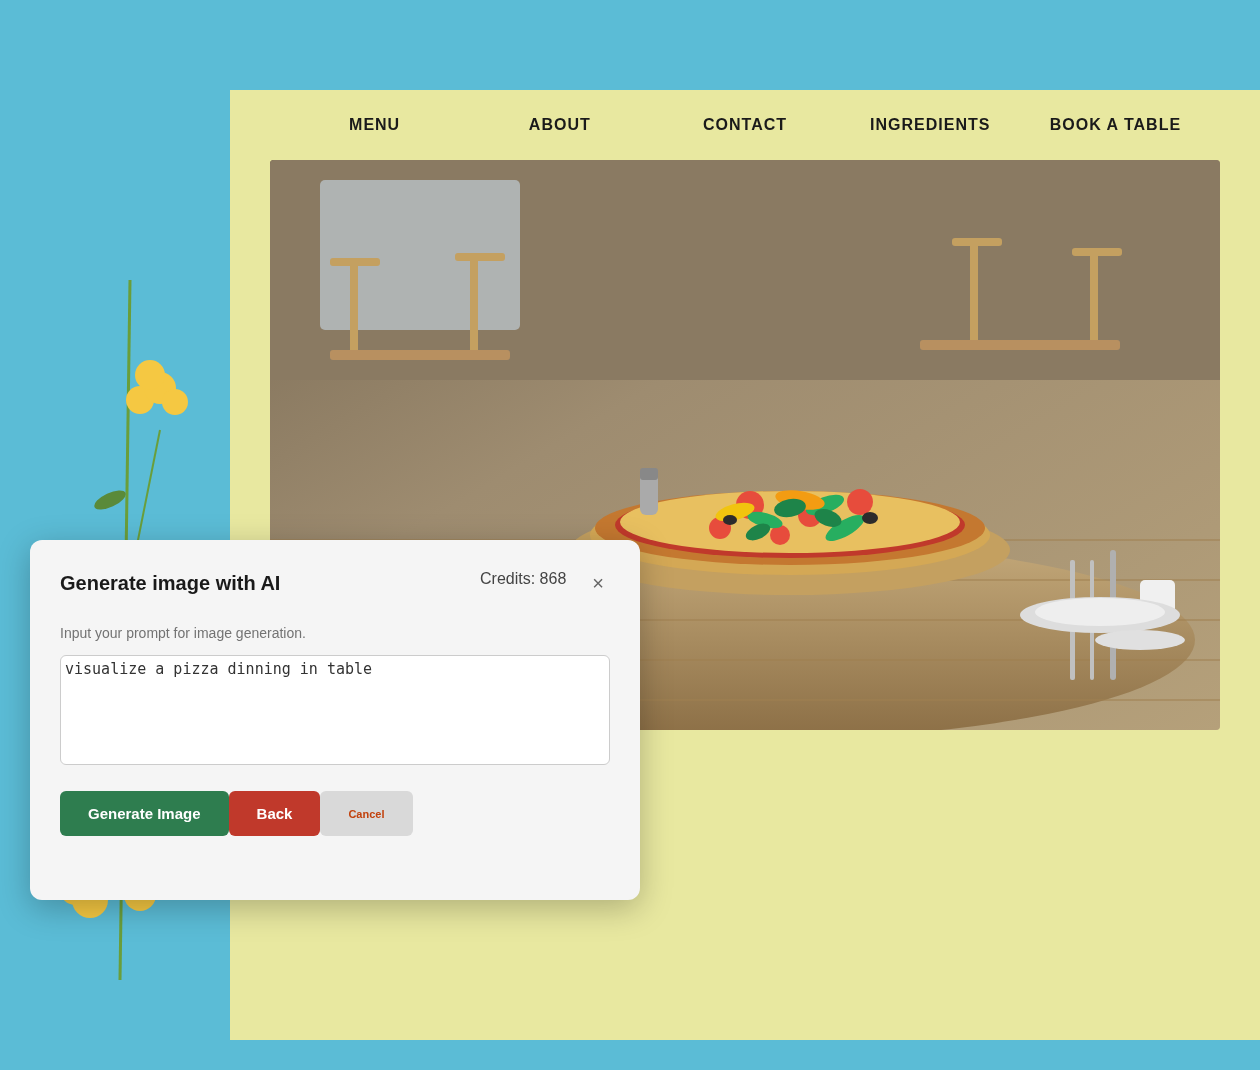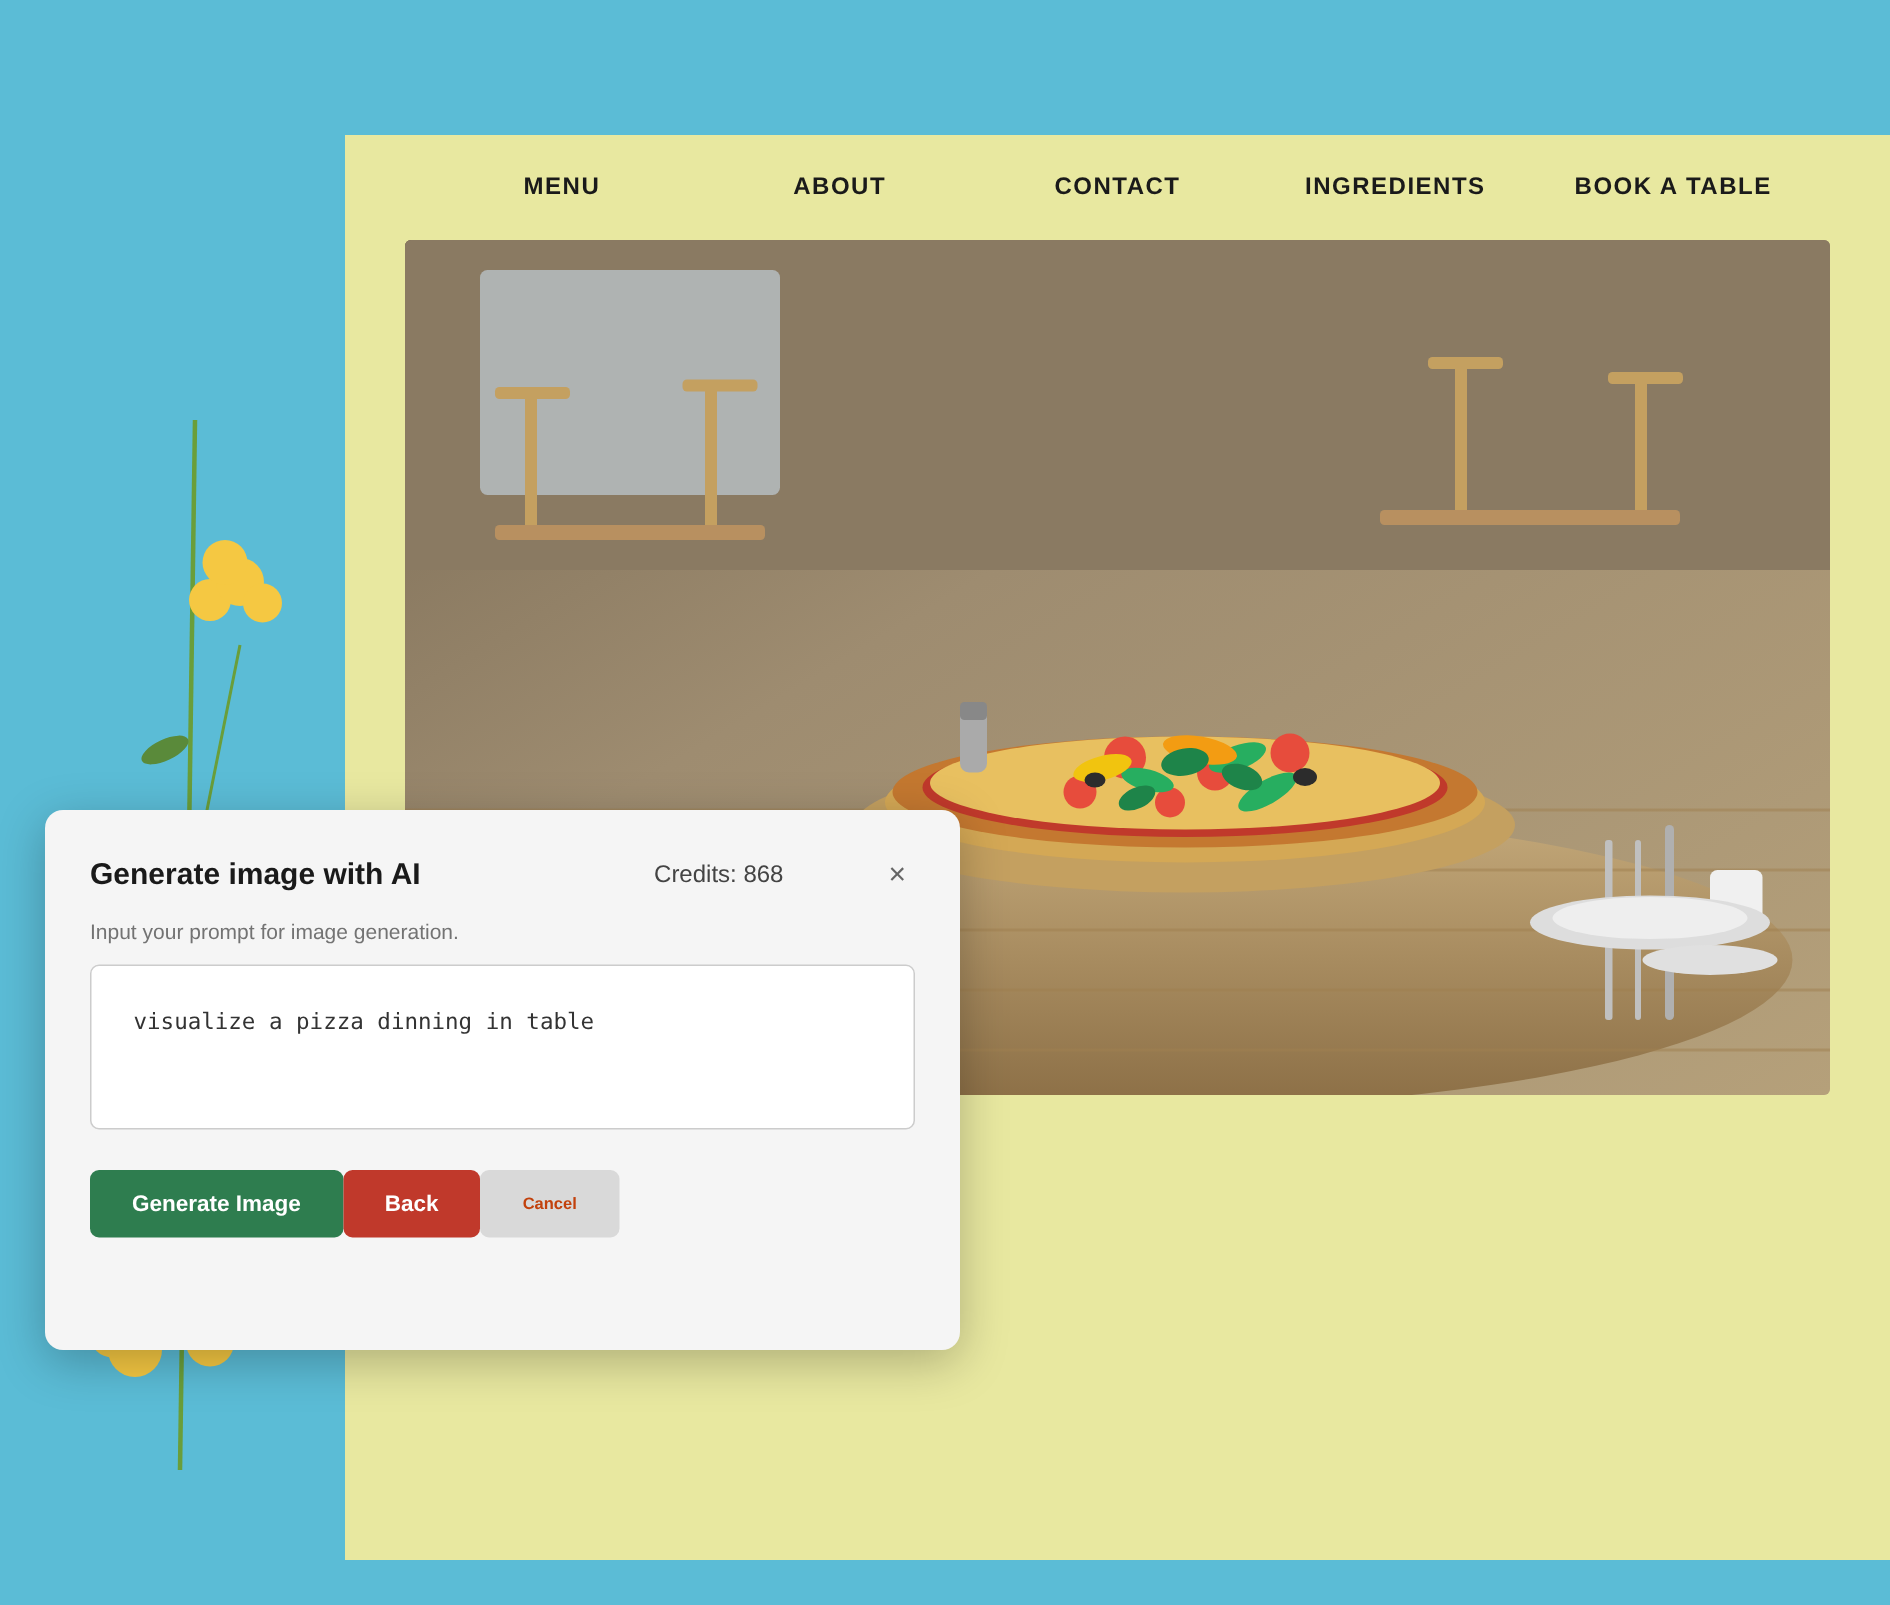--- a/index.html
+++ b/index.html
@@ -103,21 +103,21 @@
       border-radius: 12px;
       box-shadow: 0 8px 32px rgba(0,0,0,0.25);
       z-index: 10;
       padding: 30px 30px 30px 30px;
     }
 
     .modal-header {
       display: flex;
       align-items: center;
       justify-content: space-between;
-      margin-bottom: 16px;
+      margin-bottom: 28px;
     }
 
     .modal-title {
       font-size: 20px;
       font-weight: 700;
       color: #1a1a1a;
     }
 
     .modal-credits {
       font-size: 16px;
@@ -138,21 +138,21 @@
       font-size: 14px;
       color: #737373;
       margin-bottom: 14px;
     }
 
     .prompt-textarea {
       width: 100%;
       height: 110px;
       border: 1.5px solid #ccc;
       border-radius: 6px;
-      padding: 28px;
+      padding: 4px;
       font-size: 15px;
       color: #333;
       background: #fff;
       resize: none;
       outline: none;
       margin-bottom: 22px;
     }
 
     .modal-actions {
       display: flex;
@@ -339,21 +339,21 @@
       <ellipse cx="830" cy="452" rx="65" ry="14" fill="#eeeeee"></ellipse>
 
       <ellipse cx="870" cy="480" rx="45" ry="10" fill="#e0e0e0"></ellipse>
     </svg>
   </div>
 </div>
 
 <div class="modal-overlay">
   <div class="modal-header">
     <span class="modal-title">Generate image with AI</span>
-    <div style="display:flex; align-items:center;gap:44px;">
+    <div style="display:flex; ">
       <span class="modal-credits">
         <span>Credits:</span> <span>868</span>
       </span>
       <button class="close-btn">×</button>
     </div>
   </div>
   
   <p class="modal-subtitle">Input your prompt for image generation.</p>
   
   <textarea class="prompt-textarea" placeholder="visualize a pizza dinning in table" style="">visualize a pizza dinning in table</textarea>

